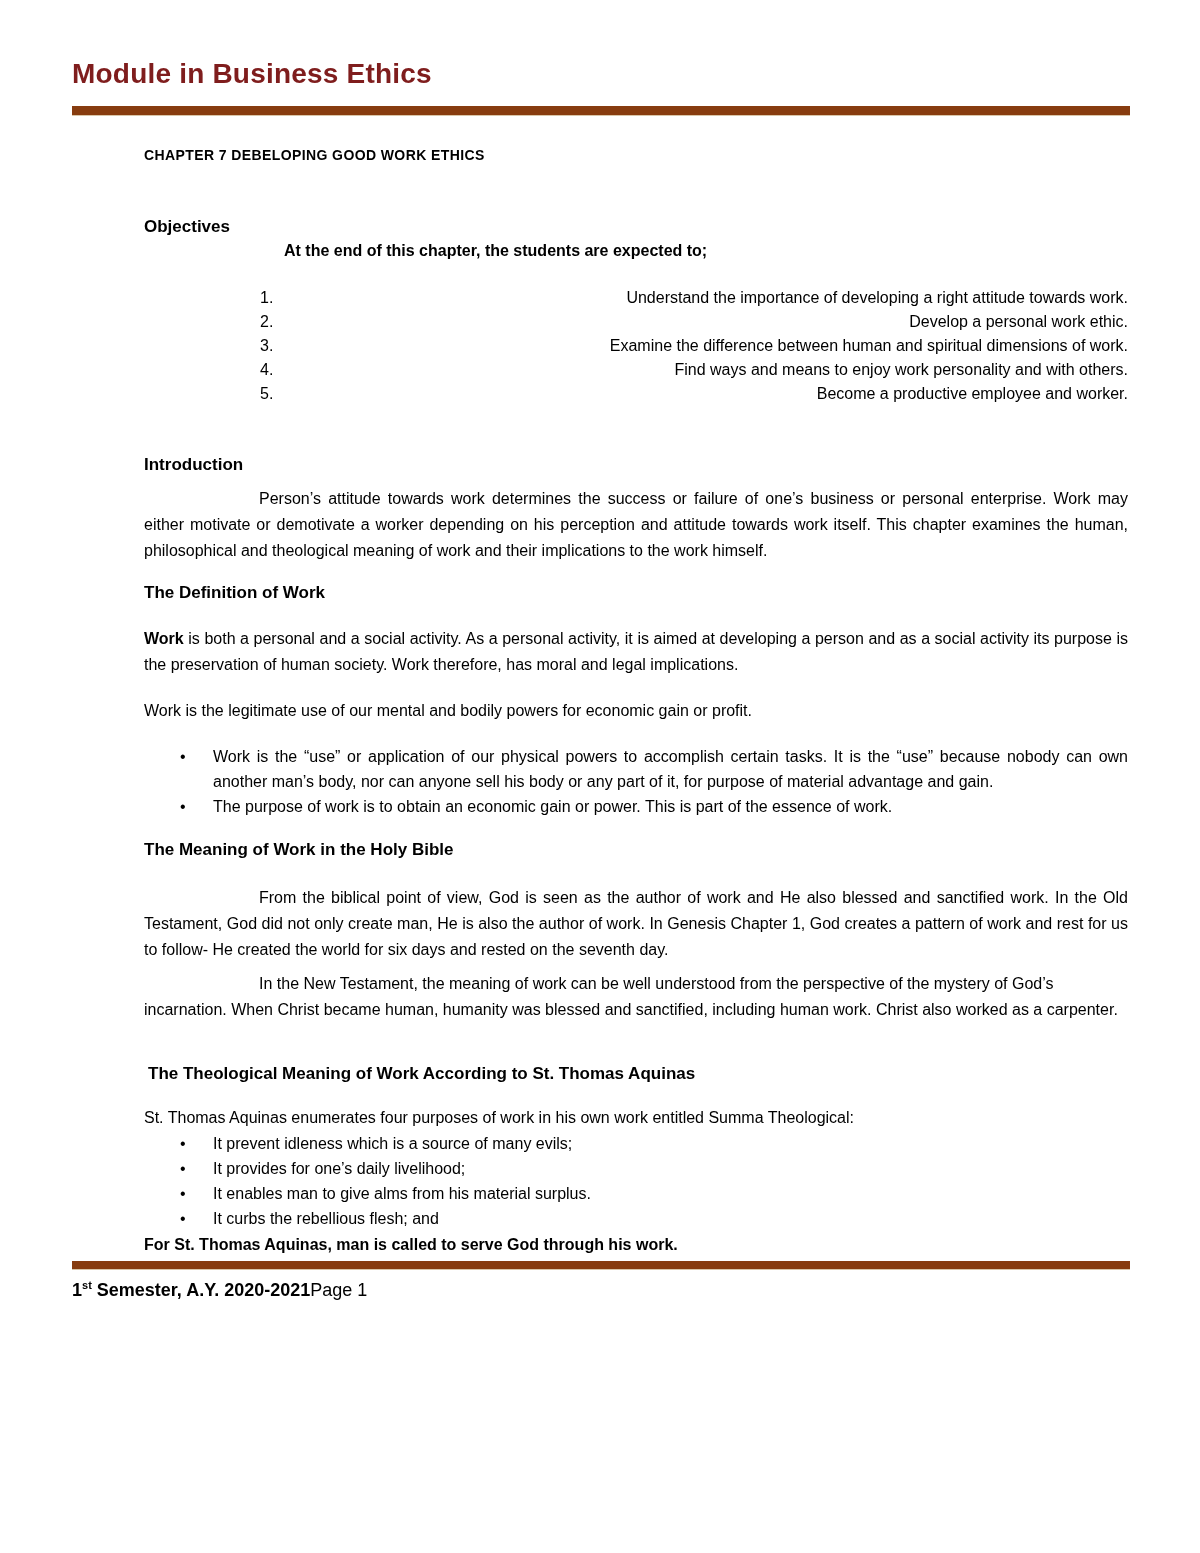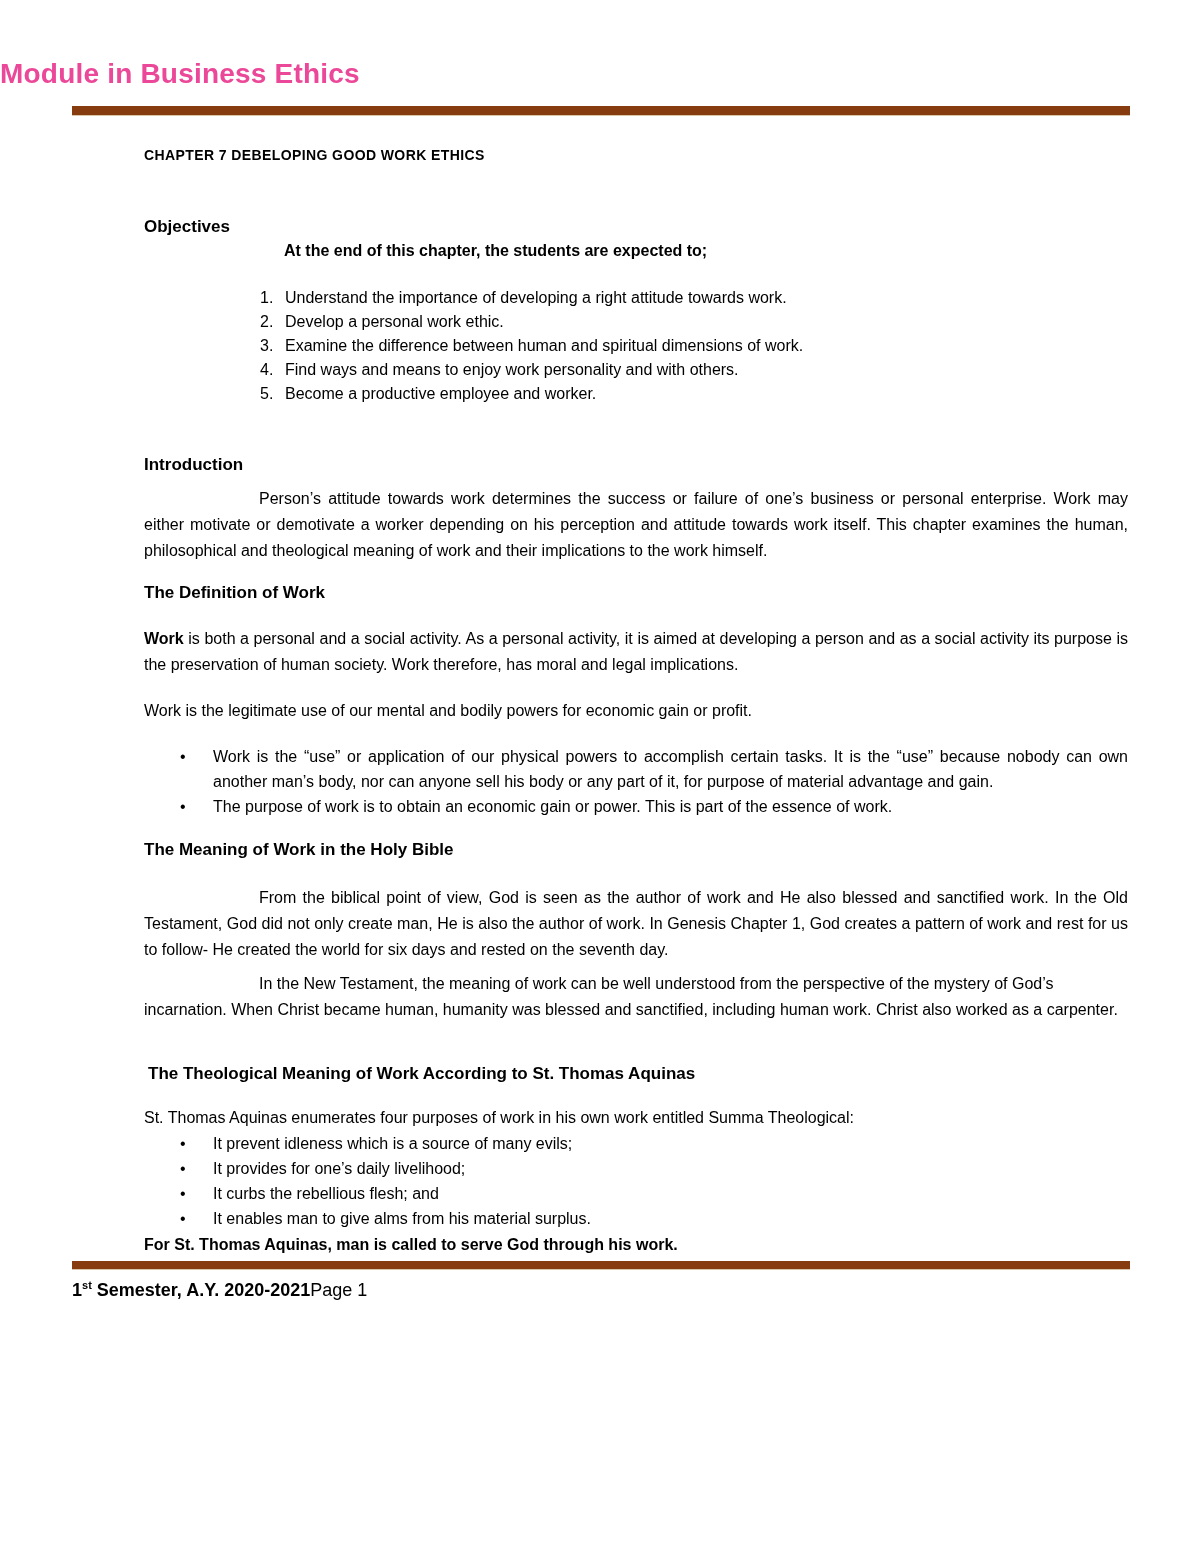--- a/index.html
+++ b/index.html
@@ -13,25 +13,26 @@
     -webkit-font-smoothing: antialiased;
   }
   .page {
     width: 1200px;
     height: 1553px;
     padding-top: 58px;
     position: relative;
     background: #ffffff;
   }
   .doc-title {
+    margin-left: 72px;
     font-size: 28px;
     font-weight: 700;
     letter-spacing: 0.2px;
     line-height: 32px;
-    color: #ec4899;
+    color: #7f1d1d;
   }
   .rule {
     margin-left: 72px;
     width: 1058px;
     background: #873c0f;
     border-bottom: 1px solid #d9c6a8;
   }
   .rule-top { margin-top: 16px; height: 10px; }
   .rule-bottom { margin-top: 4px; height: 9px; }
   .content {
@@ -57,20 +58,21 @@
     margin-top: 2px;
     margin-left: 140px;
     font-weight: 700;
     line-height: 22px;
   }
   ol.objectives {
     margin-top: 24px;
     list-style: none;
     counter-reset: obj;
     line-height: 24px;
+    text-align: right;
   }
   ol.objectives li {
     counter-increment: obj;
     position: relative;
     padding-left: 141px;
   }
   ol.objectives li::before {
     content: counter(obj) ".";
     position: absolute;
     left: 116px;
@@ -155,22 +157,22 @@
 
     <h3 class="heading h-bible">The Meaning of Work in the Holy Bible</h3>
     <p class="p-bible">From the biblical point of view, God is seen as the author of work and He also blessed and sanctified work. In the Old Testament, God did not only create man, He is also the author of work. In Genesis Chapter 1, God creates a pattern of work and rest for us to follow- He created the world for six days and rested on the seventh day.</p>
     <p class="p-nt">In the New Testament, the meaning of work can be well understood from the perspective of the mystery of God’s incarnation. When Christ became human, humanity was blessed and sanctified, including human work. Christ also worked as a carpenter.</p>
 
     <h3 class="heading h-aquinas">The Theological Meaning of Work According to St. Thomas Aquinas</h3>
     <p class="p-aquinas-lead">St. Thomas Aquinas enumerates four purposes of work in his own work entitled Summa Theological:</p>
     <ul class="bullets bullets-aquinas">
       <li>It prevent idleness which is a source of many evils;</li>
       <li>It provides for one’s daily livelihood;</li>
+      <li>It enables man to give alms from his material surplus.</li>
       <li>It curbs the rebellious flesh; and</li>
-      <li>It enables man to give alms from his material surplus.</li>
     </ul>
     <p class="bold-line aquinas-bold">For St. Thomas Aquinas, man is called to serve God through his work.</p>
 
   </div>
 
   <div class="rule rule-bottom"></div>
   <div class="footer">
     <span class="b">1</span><sup>st</sup><span class="b"> Semester, A.Y. 2020-2021</span><span class="page-label">Page 1</span>
   </div>
 

